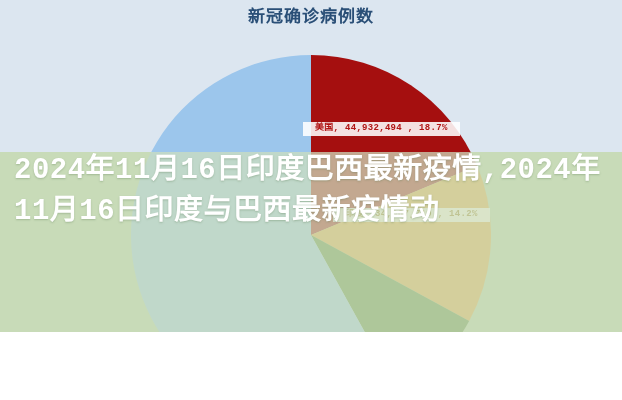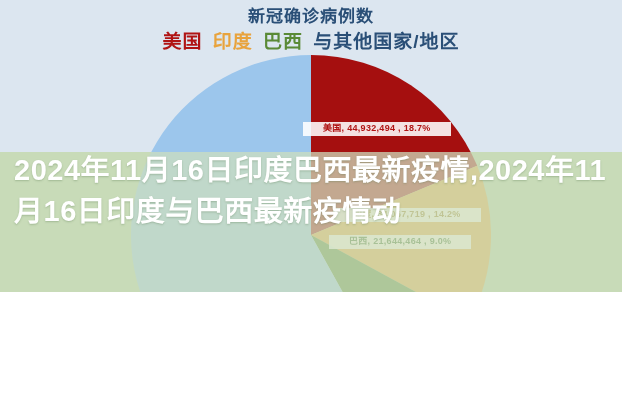--- a/index.html
+++ b/index.html
@@ -8,23 +8,24 @@
     padding: 0;
     background: #ffffff;
   }
   body {
     font-family: "Liberation Sans", "DejaVu Sans", sans-serif;
   }
 
   #stage {
     position: relative;
     width: 622px;
-    height: 292px;
+    height: 332px;
     overflow: hidden;
     background: #dce6f0;
+    font-family: Liberation Mono, monospace;
   }
 
   
   .chart-bg-top {
     position: absolute;
     left: 0; top: 0;
     width: 622px; height: 152px;
     background: #dce6f0;
   }
   .chart-bg-bottom {
@@ -74,21 +75,21 @@
   }
   #pie-wrap svg { display: block; }
 
   .slice-label {
     position: absolute;
     z-index: 5;
     background: rgba(255,255,255,0.88);
     font-size: 9px;
     font-weight: bold;
     letter-spacing: .3px;
-    padding: 2px 20px;
+    padding: 2px 12px;
     white-space: nowrap;
     line-height: 1.1;
   }
   .label-us     { left: 303px; top: 122px; color: #b01414; }
   .label-india  { left: 333px; top: 208px; color: #9c7a1e; }
   .label-brazil { left: 329px; top: 235px; color: #3f6b27; }
   .label-other  { left: 140px; top: 198px; color: #4a7fa8; }
 
   
   .source-line {
@@ -145,41 +146,34 @@
 </head>
 <body>
 
 <div id="stage">
 
   <div class="chart-bg-top"></div>
   <div class="chart-bg-bottom"></div>
 
   <div class="chart-title">新冠确诊病例数</div>
 
-  <div class="chart-subtitle">
-    <span class="sub-us">美国</span>
-    <span class="sub-india">印度</span>
-    <span class="sub-brazil">巴西</span>
-    <span class="sub-rest">与其他国家/地区</span>
-  </div>
 
   <div id="pie-wrap">
     <svg width="360" height="360" viewBox="0 0 360 360">
       <g id="pie-slices">
           <path d="M 180 180 L 180.00 0.00 A 180 180 0 0 1 346.20 110.87 Z" fill="#a50f0f"></path>
           <path d="M 180 180 L 346.20 110.87 A 180 180 0 0 1 338.15 265.97 Z" fill="#e8a33d"></path>
           <path d="M 180 180 L 338.15 265.97 A 180 180 0 0 1 267.26 337.43 Z" fill="#558234"></path>
           <path d="M 180 180 L 267.26 337.43 A 180 180 0 1 1 180.00 0.00 Z" fill="#9cc6ec"></path>
         </g>
     </svg>
   </div>
 
   <div class="slice-label label-us">美国, 44,932,494 , 18.7%</div>
   <div class="slice-label label-india">印度, 34,067,719 , 14.2%</div>
-  <div class="slice-label label-brazil">巴西, 21,644,464 , 9.0%</div>
 
   <div class="source-line">数据来源:美国约翰·霍普金斯大学(JHU)</div>
 
   <div class="overlay-band"></div>
 
   <div class="overlay-title">2024年11月16日印度巴西最新疫情,2024年11月16日印度与巴西最新疫情动</div>
 
   <div class="watermark">深圳专业签约大师签约</div>
 
 </div>

